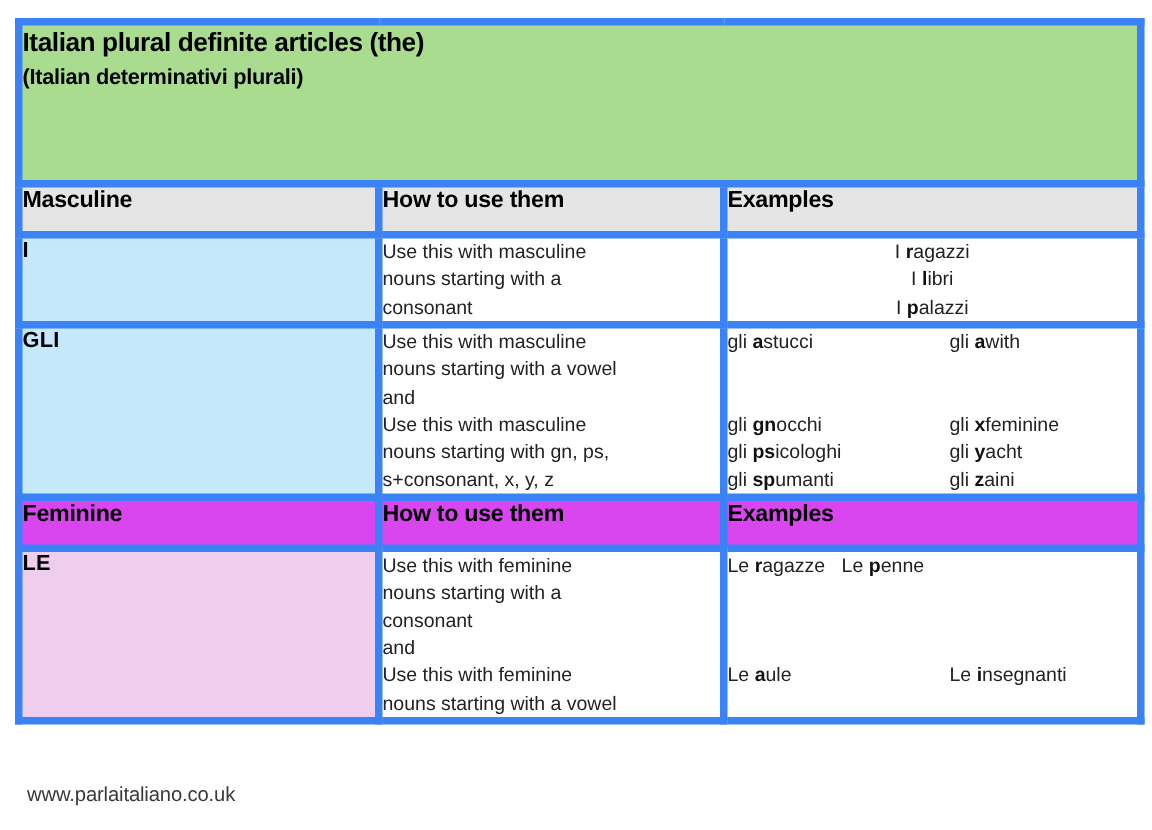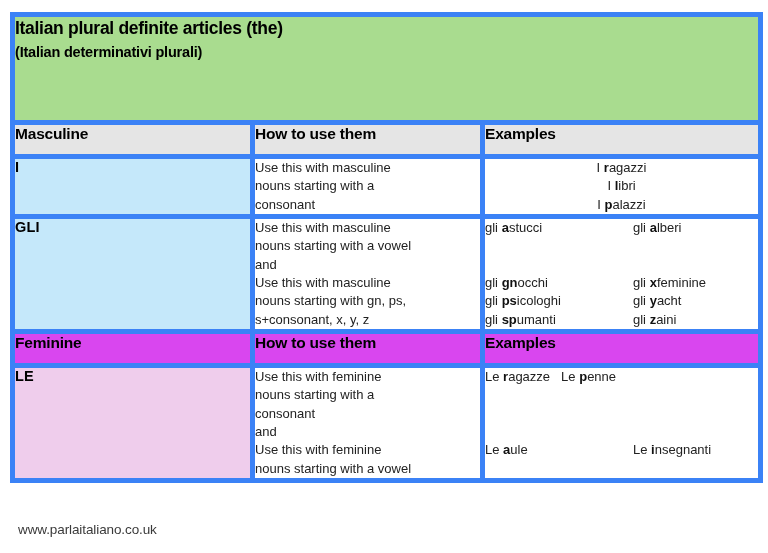--- a/index.html
+++ b/index.html
@@ -180,21 +180,21 @@
         <td class="usage-cell">
           <div class="usage-line">Use this with masculine</div>
           <div class="usage-line">nouns starting with a vowel</div>
           <div class="usage-line">and</div>
           <div class="usage-line">Use this with masculine</div>
           <div class="usage-line">nouns starting with gn, ps,</div>
           <div class="usage-line">s+consonant, x, y, z</div>
         </td>
         <td class="examples-cell">
           <span class="ex-row">
-            <span class="ex-col1"><span>gli</span>&nbsp;<span class="ex-b">a</span><span>stucci</span></span><span class="ex-col2"><span>gli</span>&nbsp;<span class="ex-b">a</span><span>lberi</span></span>
+            <span class="ex-col1"><span>gli</span>&nbsp;<span class="ex-b">a</span><span>stucci</span></span><span class="ex-col2"><span>gli</span>&nbsp;<span class="ex-b">a</span><span>with</span></span>
           </span>
           <span class="ex-spacer">&nbsp;</span>
           <span class="ex-spacer">&nbsp;</span>
           <span class="ex-row">
             <span class="ex-col1"><span>gli</span>&nbsp;<span class="ex-b">gn</span><span>occhi</span></span><span class="ex-col2"><span>gli</span>&nbsp;<span class="ex-b">x</span><span>feminine</span></span>
           </span>
           <span class="ex-row">
             <span class="ex-col1"><span>gli</span>&nbsp;<span class="ex-b">ps</span><span>icologhi</span></span><span class="ex-col2"><span>gli</span>&nbsp;<span class="ex-b">y</span><span>acht</span></span>
           </span>
           <span class="ex-row">

